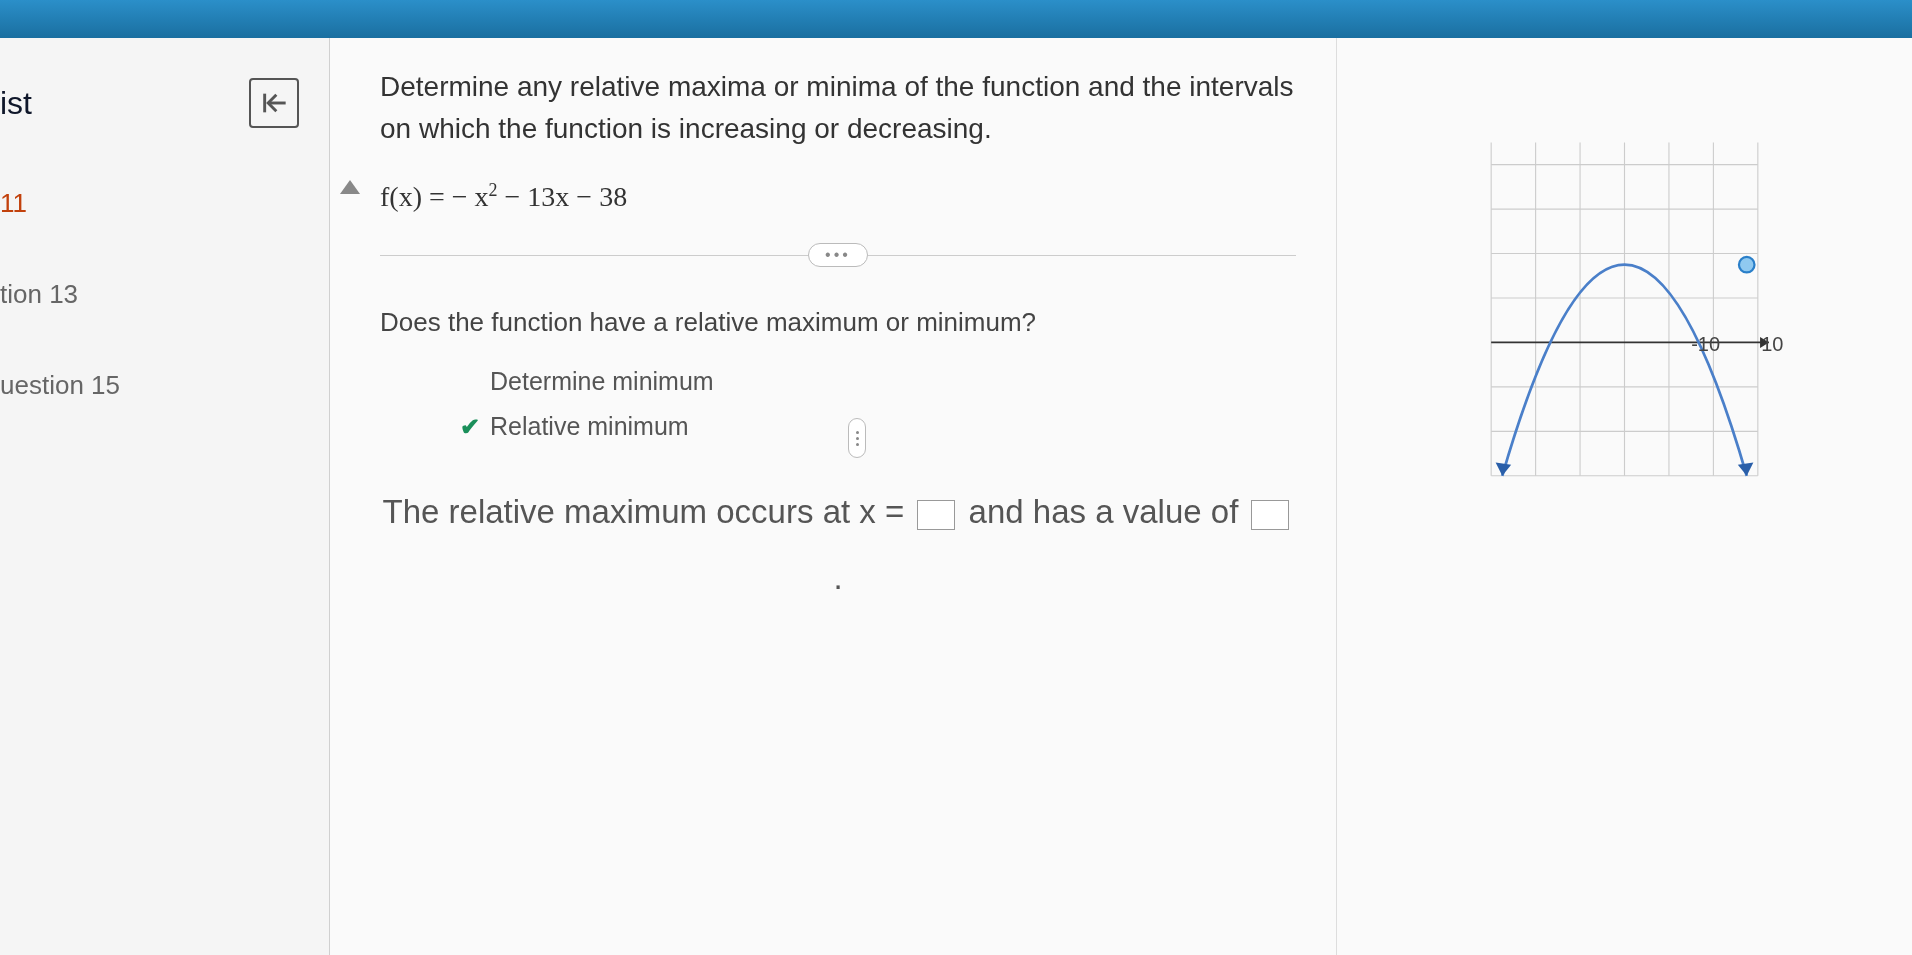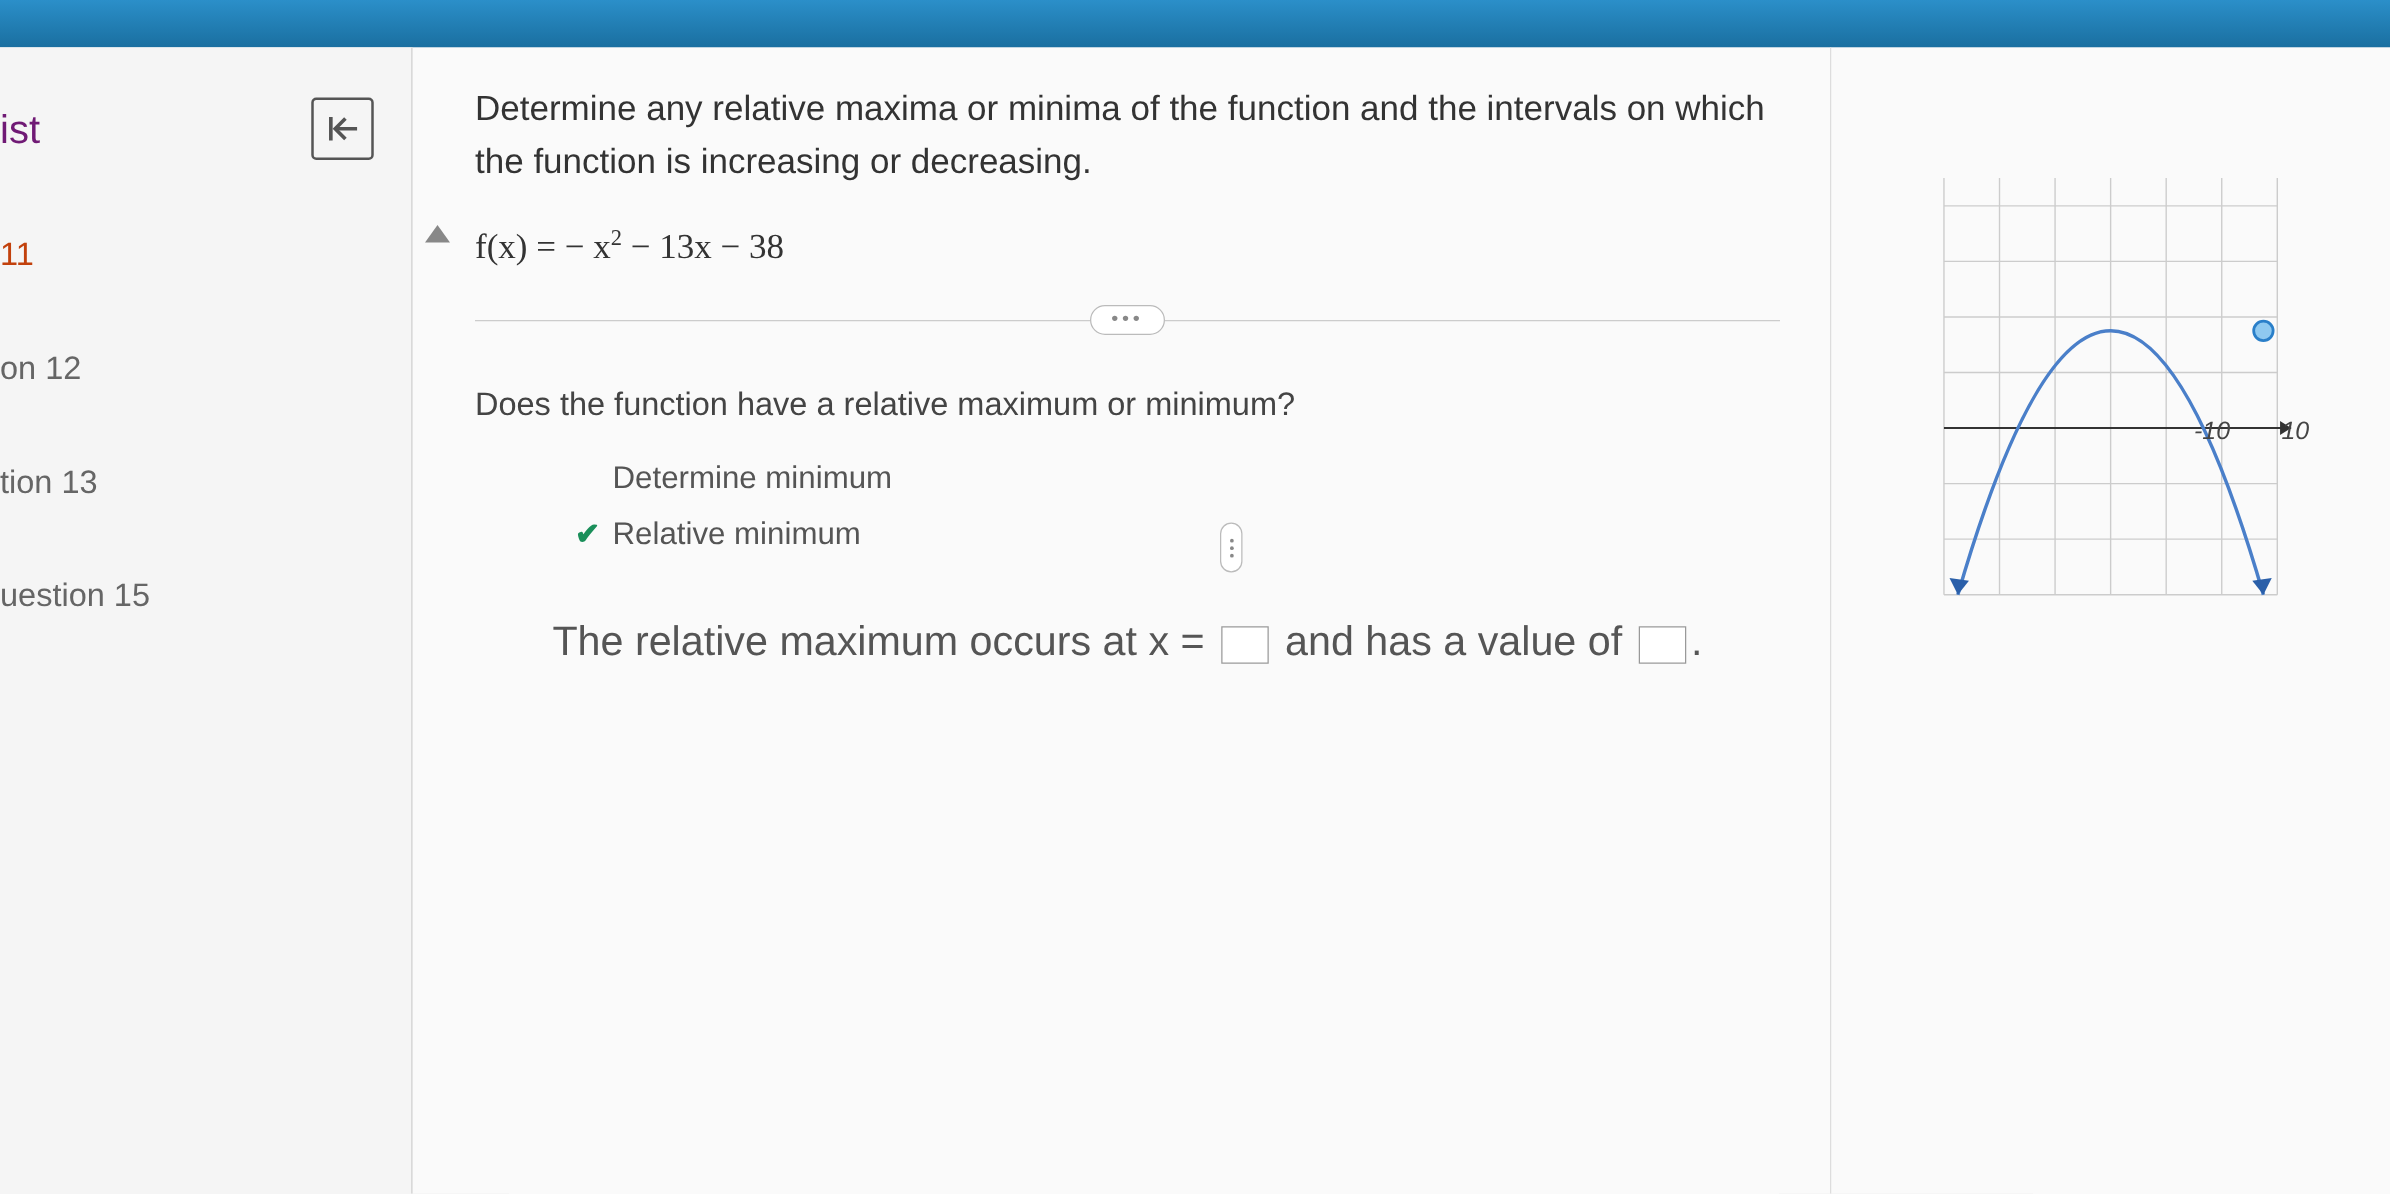--- a/index.html
+++ b/index.html
@@ -31,21 +31,21 @@
       padding-top: 40px;
     }
     .sidebar-header {
       display: flex;
       justify-content: space-between;
       align-items: center;
       padding: 0 30px 30px 0;
     }
     .sidebar-title {
       font-size: 32px;
-      color: #701a75;
+      color: #0f172a;
       font-weight: 400;
     }
     .collapse-btn {
       width: 50px;
       height: 50px;
       border: 2px solid #555;
       border-radius: 4px;
       display: flex;
       align-items: center;
       justify-content: center;
@@ -153,25 +153,24 @@
     .input-box {
       display: inline-block;
       width: 38px;
       height: 30px;
       border: 1px solid #999;
       vertical-align: middle;
       background: #fff;
       margin: 0 4px;
     }
     .graph-panel {
-      width: 448px;
+      width: 576px;
       padding: 60px 20px 20px 20px;
       border-left: 1px solid #ddd;
       position: relative;
-      font-style: italic;
     }
     .graph-svg {
       width: 100%;
       height: 400px;
     }
     .vert-dots {
       position: absolute;
       right: 470px;
       top: 380px;
       width: 18px;
@@ -205,21 +204,20 @@
       <span class="sidebar-title">ist</span>
       <div class="collapse-btn">
         <svg viewBox="0 0 24 24">
           <line x1="4" y1="4" x2="4" y2="20"></line>
           <polyline points="14,5 7,12 14,19"></polyline>
           <line x1="7" y1="12" x2="22" y2="12"></line>
         </svg>
       </div>
     </div>
     <div class="nav-item current">11</div>
-    <div class="nav-item">on 12</div>
     <div class="nav-item">tion 13</div>
     <div class="nav-item">uestion 15</div>
   </div>
 
   <div class="scroll-up"></div>
 
   <div class="content">
     <div class="prompt-text">Determine any relative maxima or minima of the function and the intervals on which the function is increasing or decreasing.</div>
     <div class="equation">
       <span>f(x) = − x</span><sup>2</sup><span> − 13x − 38</span>

